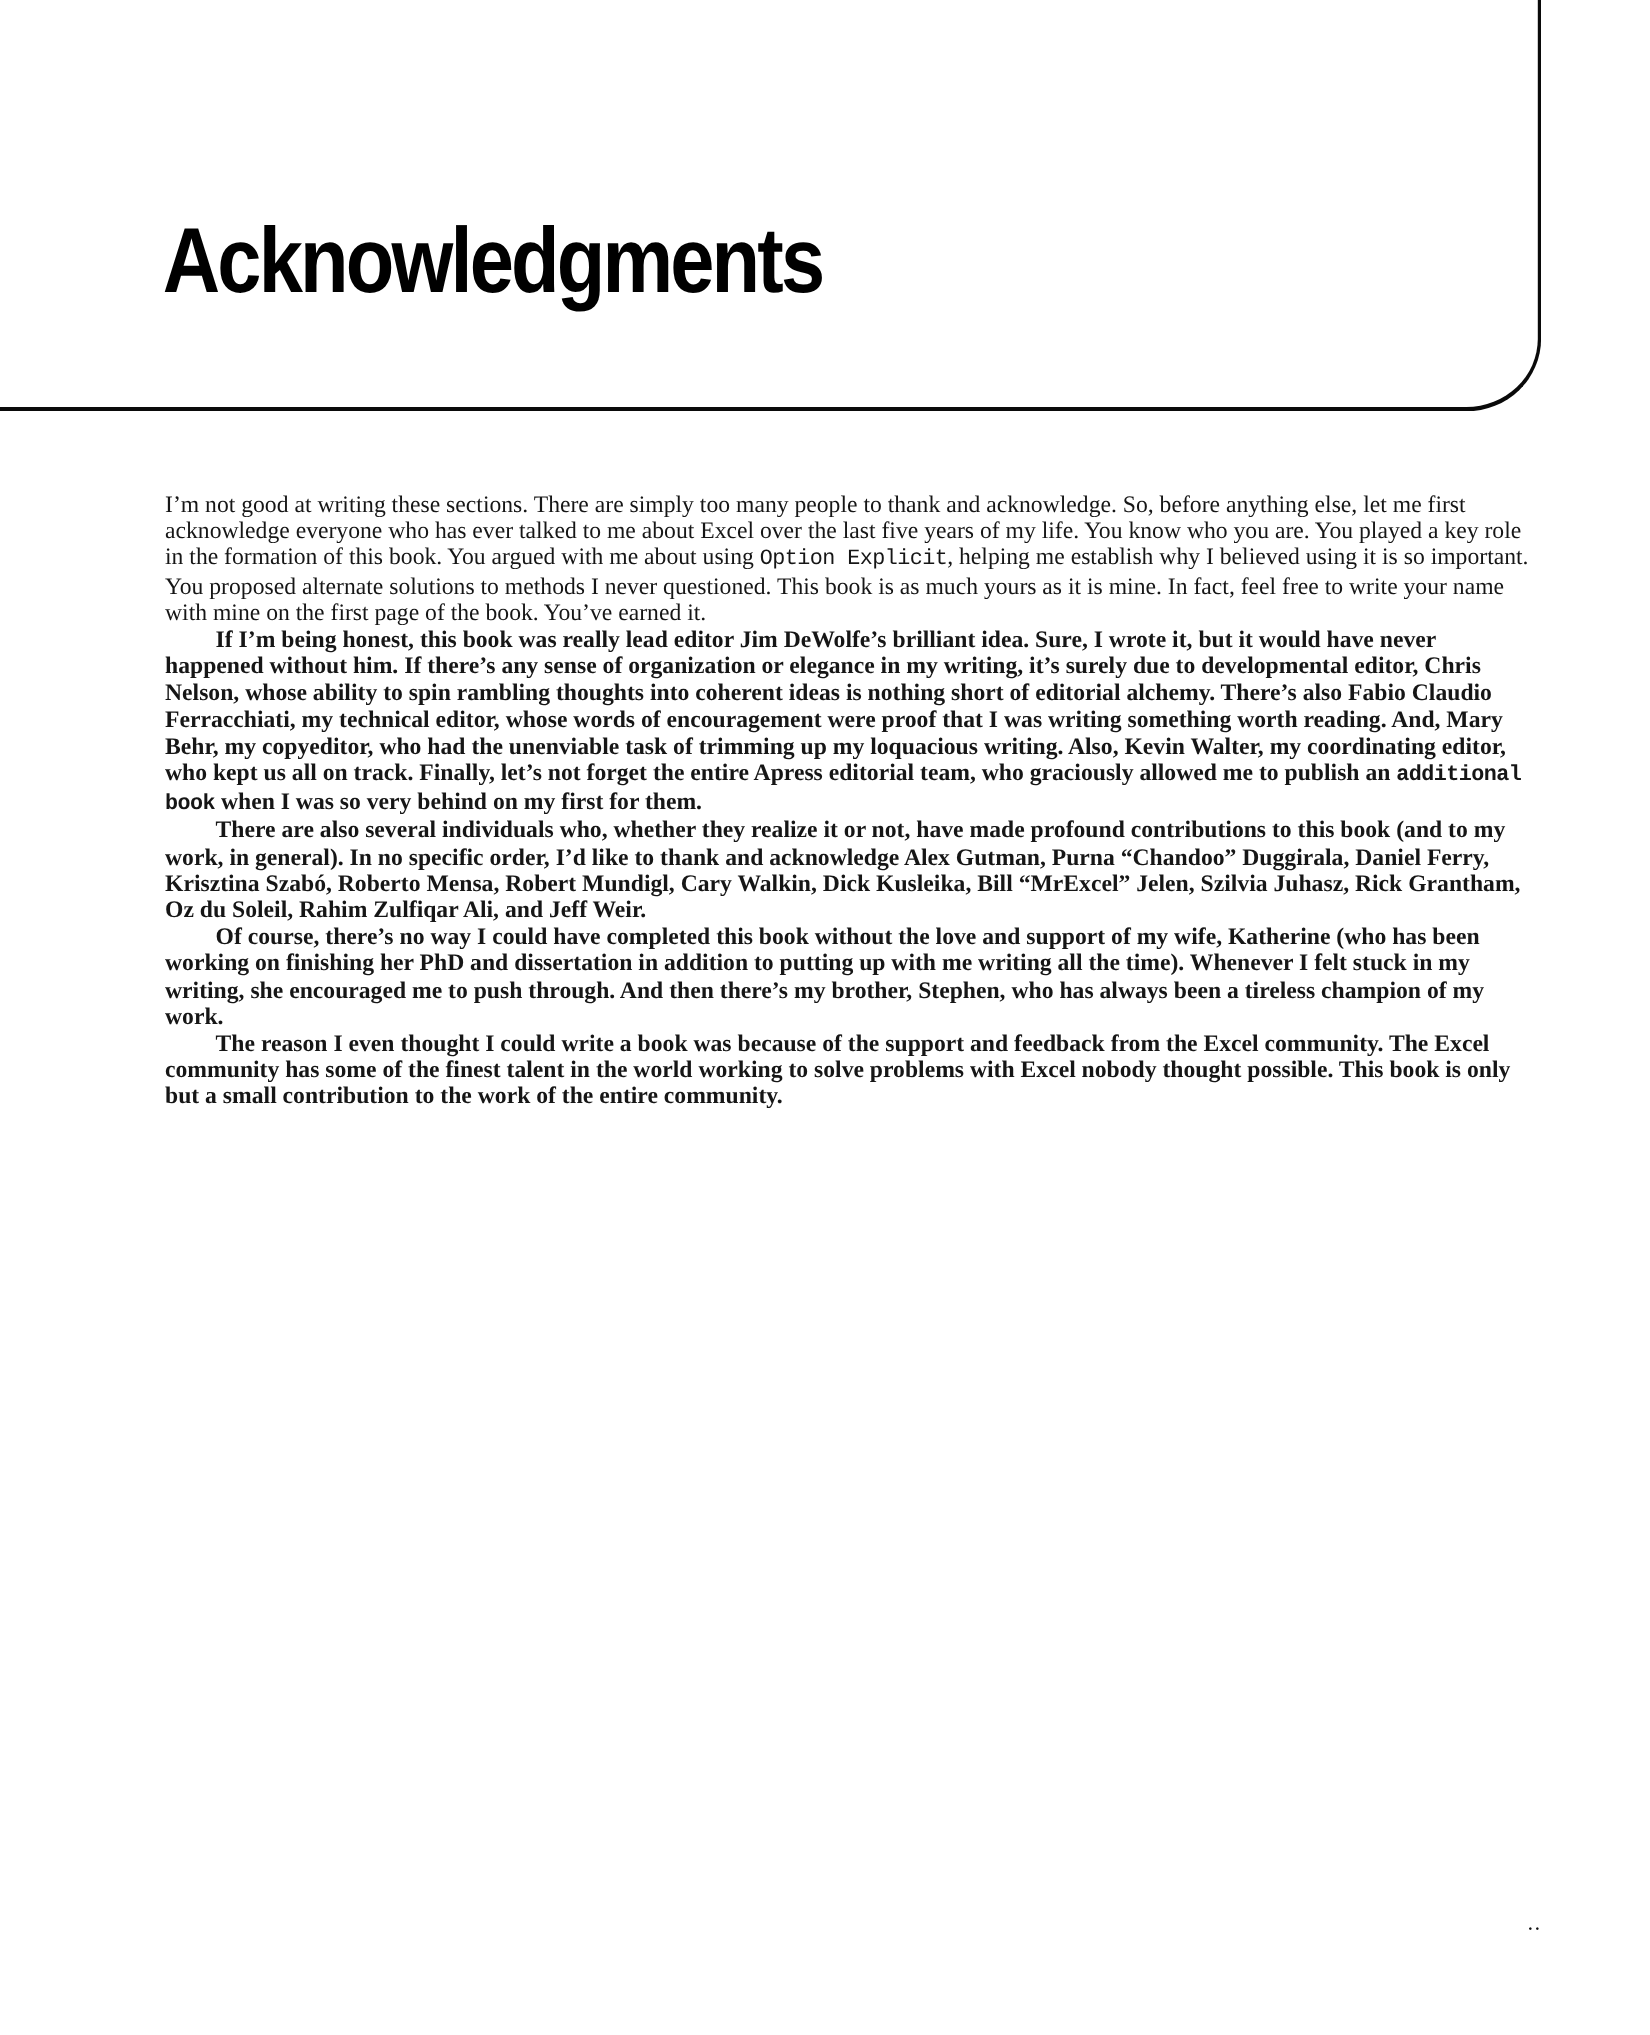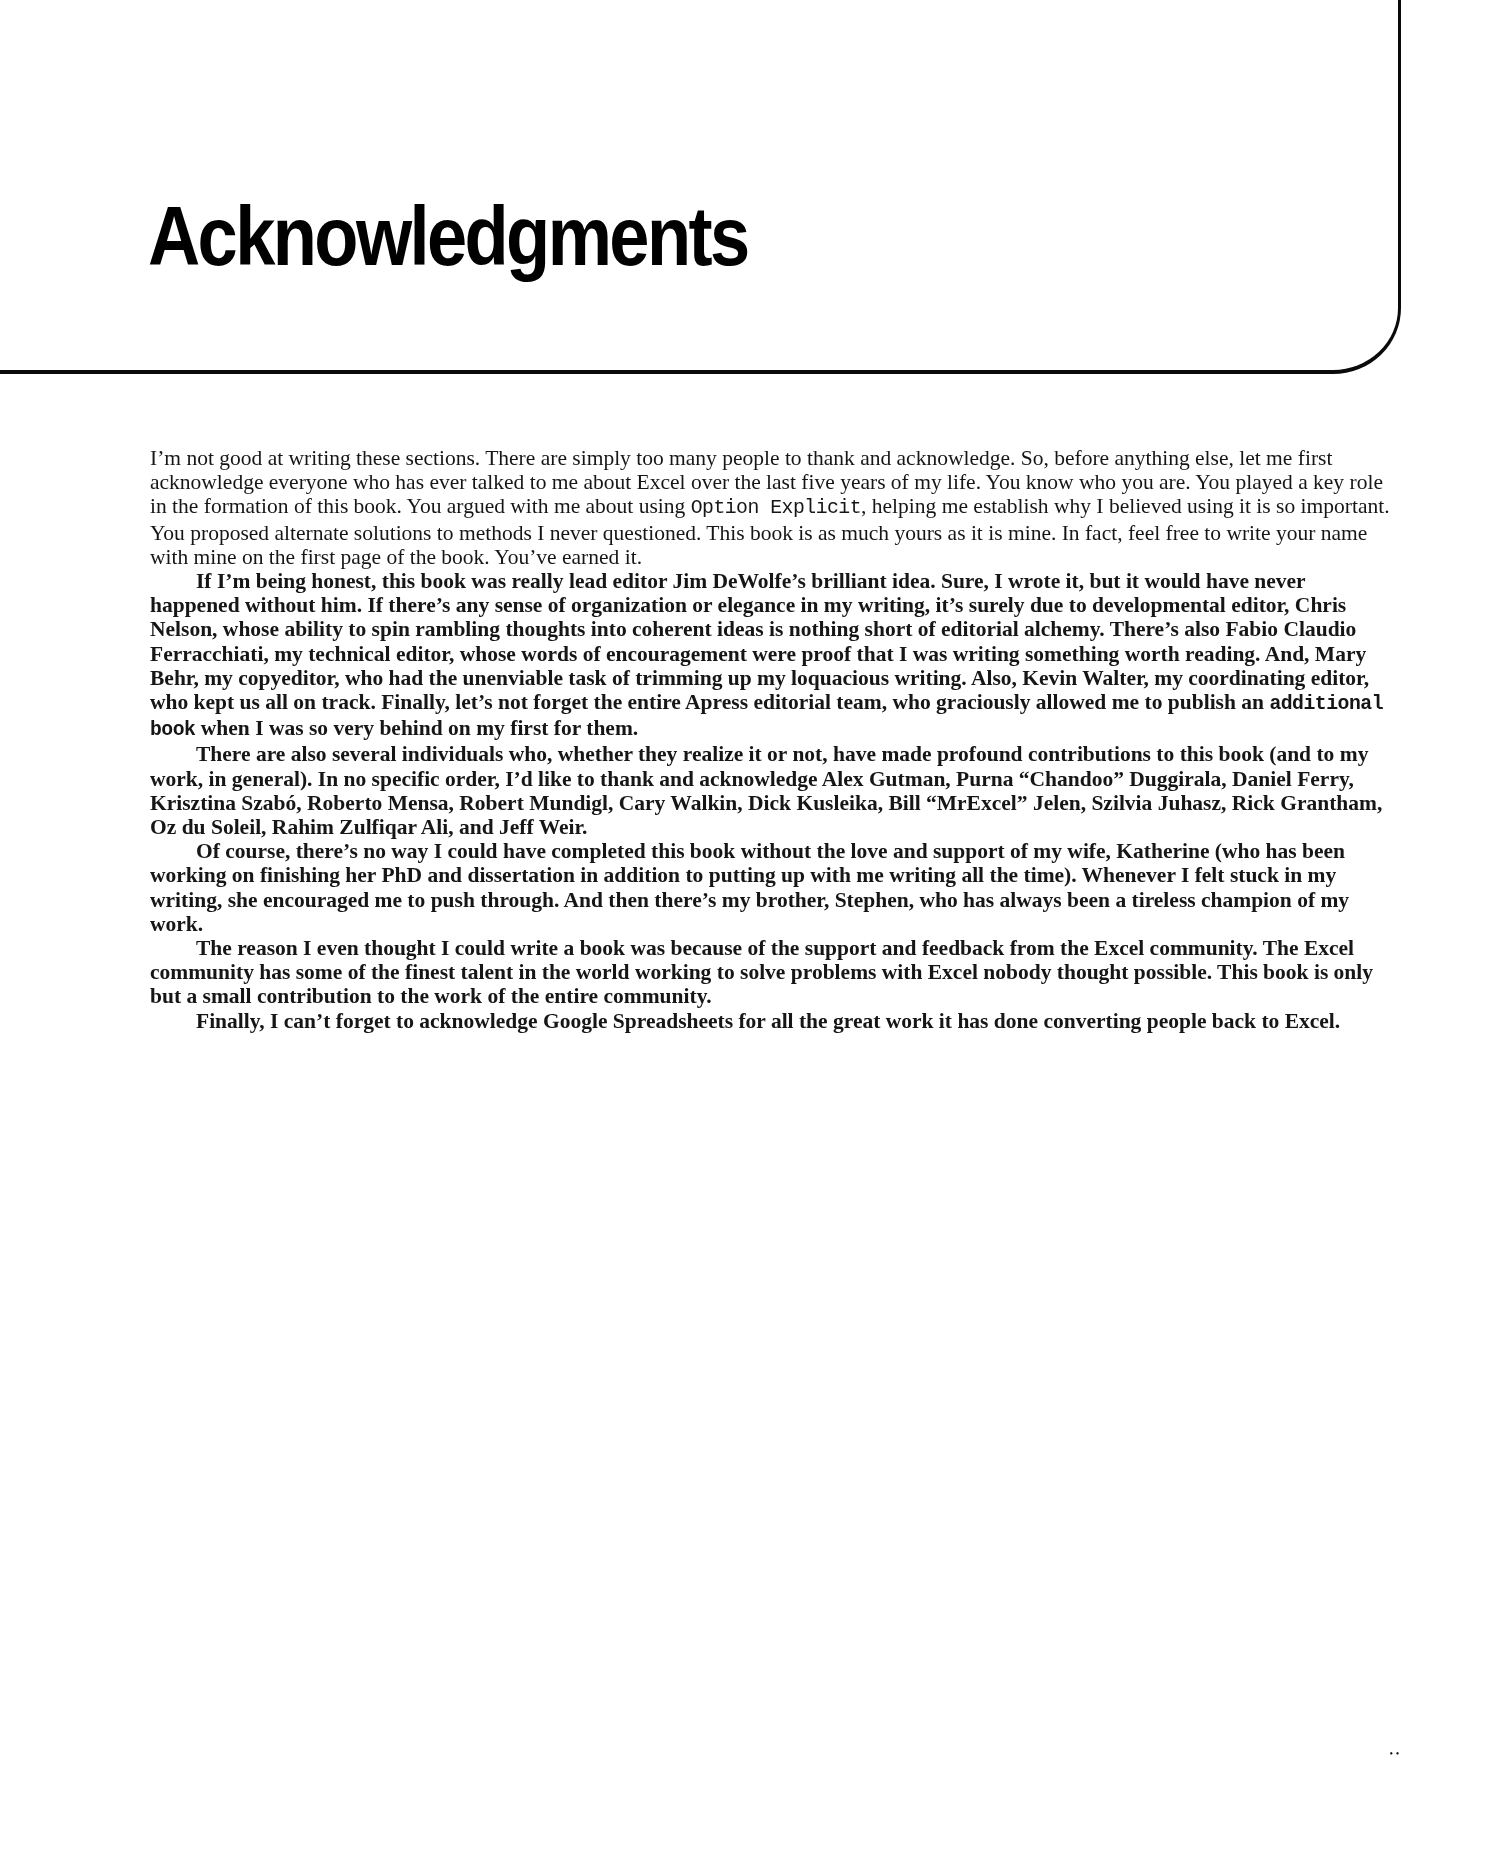--- a/index.html
+++ b/index.html
@@ -81,18 +81,17 @@
   <div class="chapter-rule"></div>
 
   <h1 class="chapter-title">Acknowledgments</h1>
 
   <div class="body-text">
       <p><span class="seg-normal">I’m not good at writing these sections. There are simply too many people to thank and acknowledge. So, before anything else, let me first acknowledge </span><span class="seg-italic">everyone</span><span class="seg-normal"> who has ever talked to me about Excel over the last five years of my life. You know who you are. You played a key role in the formation of this book. You argued with me about using </span><span class="seg-code">Option Explicit</span><span class="seg-normal">, helping me establish why I believed using it is so important. You proposed alternate solutions to methods I never questioned. This book is as much yours as it is mine. In fact, feel free to write your name with mine on the first page of the book. You’ve earned it.</span></p>
       <p class="indent"><span class="seg-normal">If I’m being honest, this book was really lead editor Jim DeWolfe’s brilliant idea. Sure, I wrote it, but it would have never happened without him. If there’s any sense of organization or elegance in my writing, it’s surely due to developmental editor, Chris Nelson, whose ability to spin rambling thoughts into coherent ideas is nothing short of editorial alchemy. There’s also Fabio Claudio Ferracchiati, my technical editor, whose words of encouragement were proof that I was writing something worth reading. And, Mary Behr, my copyeditor, who had the unenviable task of trimming up my loquacious writing. Also, Kevin Walter, my coordinating editor, who kept us all on track. Finally, let’s not forget the entire Apress editorial team, who graciously allowed me to publish an </span><span class="seg-code">additional book</span><span class="seg-normal"> when I was so very behind on my first for them.</span></p>
       <p class="indent"><span class="seg-normal">There are also several individuals who, whether they realize it or not, have made profound contributions to this book (and to my work, in general). In no specific order, I’d like to thank and acknowledge Alex Gutman, Purna “Chandoo” Duggirala, Daniel Ferry, Krisztina Szabó, Roberto Mensa, Robert Mundigl, Cary Walkin, Dick Kusleika, Bill “MrExcel” Jelen, Szilvia Juhasz, Rick Grantham, Oz du Soleil, Rahim Zulfiqar Ali, and Jeff Weir.</span></p>
       <p class="indent"><span class="seg-normal">Of course, there’s no way I could have completed this book without the love and support of my wife, Katherine (who has been working on finishing her PhD and dissertation in addition to putting up with me writing all the time). Whenever I felt stuck in my writing, she encouraged me to push through. And then there’s my brother, Stephen, who has always been a tireless champion of my work.</span></p>
       <p class="indent"><span class="seg-normal">The reason I even thought I could write a book was because of the support and feedback from the Excel community. The Excel community has some of the finest talent in the world working to solve problems with Excel nobody thought possible. This book is only but a small contribution to the work of the entire community.</span></p>
-      <p class="indent"><span class="seg-normal">Finally, I can’t forget to acknowledge Google Spreadsheets for all the great work it has done converting people back to Excel.</span></p>
     </div>
 
   <div class="page-number">xvii</div>
 
 </div>
 
 </body></html>

